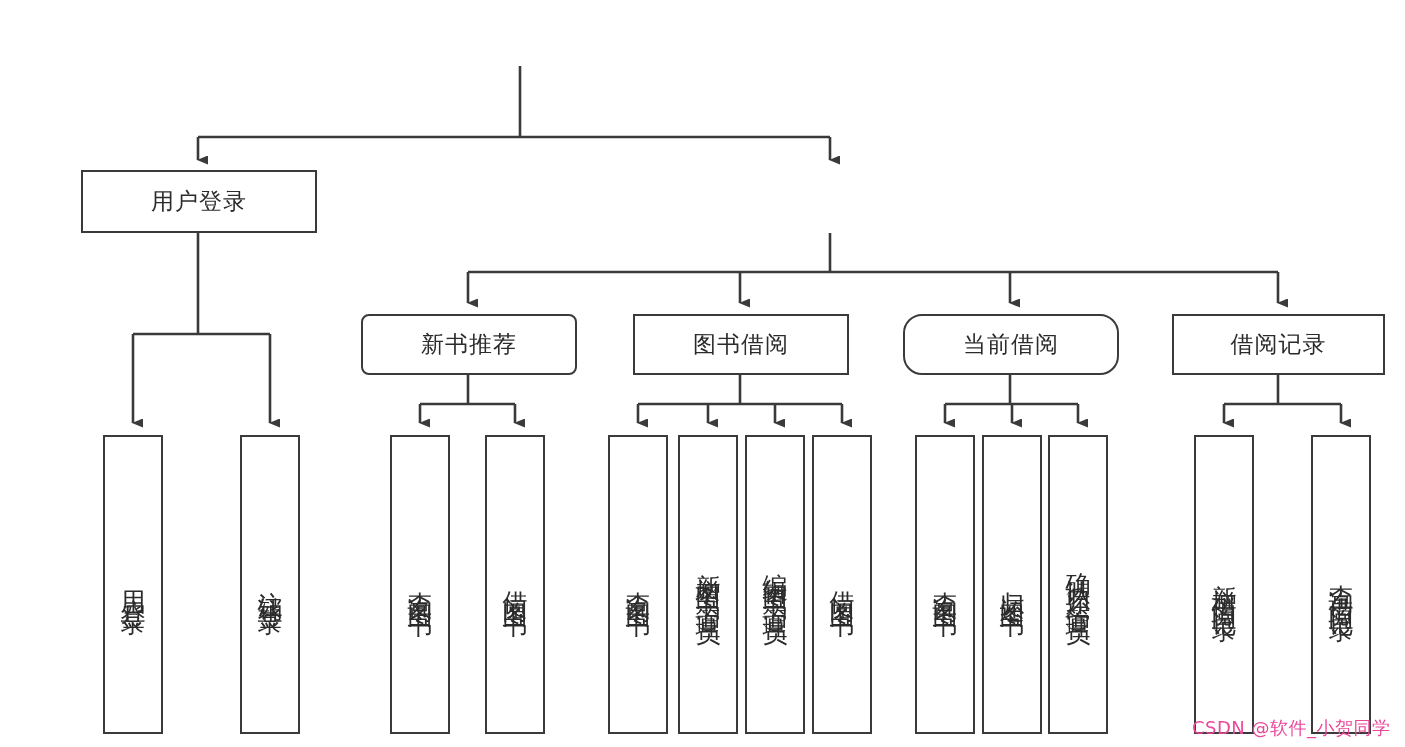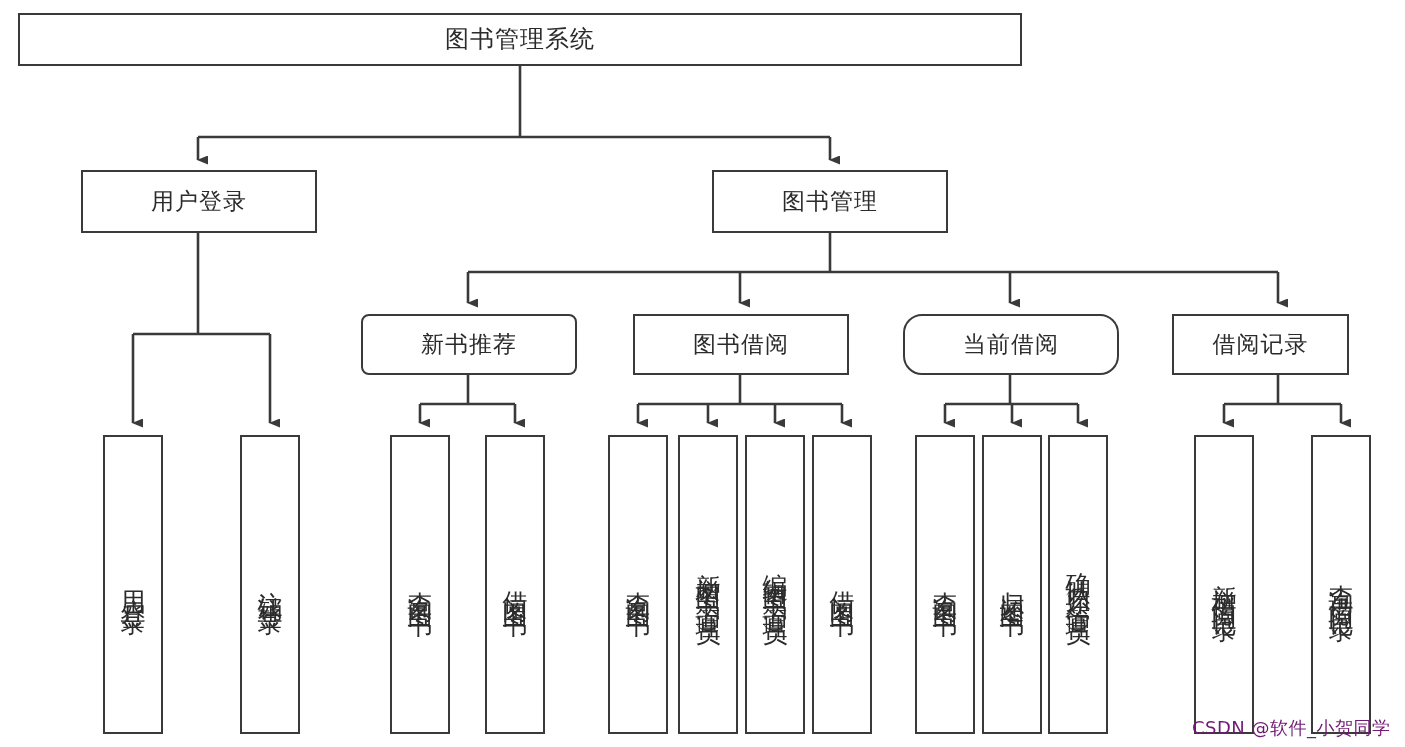--- a/index.html
+++ b/index.html
@@ -57,21 +57,21 @@
   .node.v .label {
     writing-mode: vertical-rl;
     text-orientation: upright;
     font-size: 25px;
     line-height: 1.0;
     letter-spacing: 7px;
     white-space: nowrap;
   }
   .watermark {
     position: absolute;
-    color: #701a75;
+    color: #ec4899;
     font-size: 18px;
     white-space: nowrap;
     letter-spacing: 0.5px;
     font-family: "DejaVu Sans", "Liberation Sans", sans-serif;
   }
 </style>
 </head>
 <body>
 
 <div id="diagram-root">
@@ -120,41 +120,35 @@
       <path d="M 1012,404 L 1012,423" marker-end="url(#arrowhead)"></path>
       <path d="M 1078,404 L 1078,423" marker-end="url(#arrowhead)"></path>
 
       <path d="M 1278,375 L 1278,404"></path>
       <path d="M 1224,404 L 1341,404"></path>
       <path d="M 1224,404 L 1224,423" marker-end="url(#arrowhead)"></path>
       <path d="M 1341,404 L 1341,423" marker-end="url(#arrowhead)"></path>
     </g>
   </svg>
 
-  <div class="node h root" style="left:18px; top:13px; width:1004px; height:53px;">
-    <span class="label">图书管理系统</span>
-  </div>
 
   <div class="node h" style="left:81px; top:170px; width:236px; height:63px;">
     <span class="label">用户登录</span>
-  </div>
-  <div class="node h" style="left:712px; top:170px; width:236px; height:63px;">
-    <span class="label">图书管理</span>
   </div>
 
   <div class="node h" style="left:361px; top:314px; width:216px; height:61px;border-radius:8px;">
     <span class="label">新书推荐</span>
   </div>
   <div class="node h" style="left:633px; top:314px; width:216px; height:61px;">
     <span class="label">图书借阅</span>
   </div>
   <div class="node h" style="left:903px; top:314px; width:216px; height:61px;border-radius:19px;">
     <span class="label">当前借阅</span>
   </div>
-  <div class="node h" style="left:1172px; top:314px; width:177px; height:61px;">
+  <div class="node h" style="left:1172px; top:314px; width:213px; height:61px;">
     <span class="label">借阅记录</span>
   </div>
 
   <div class="node v" style="left:103px; top:435px; width:60px; height:299px;">
     <span class="label">用户登录</span>
   </div>
   <div class="node v" style="left:240px; top:435px; width:60px; height:299px;">
     <span class="label">注销登录</span>
   </div>
 

